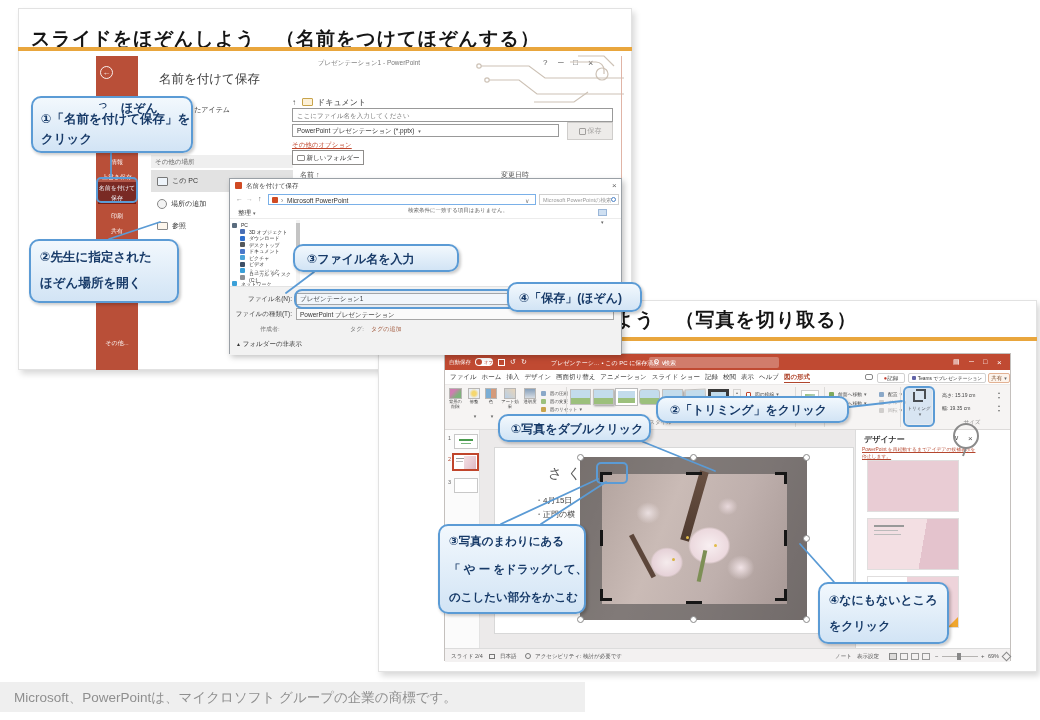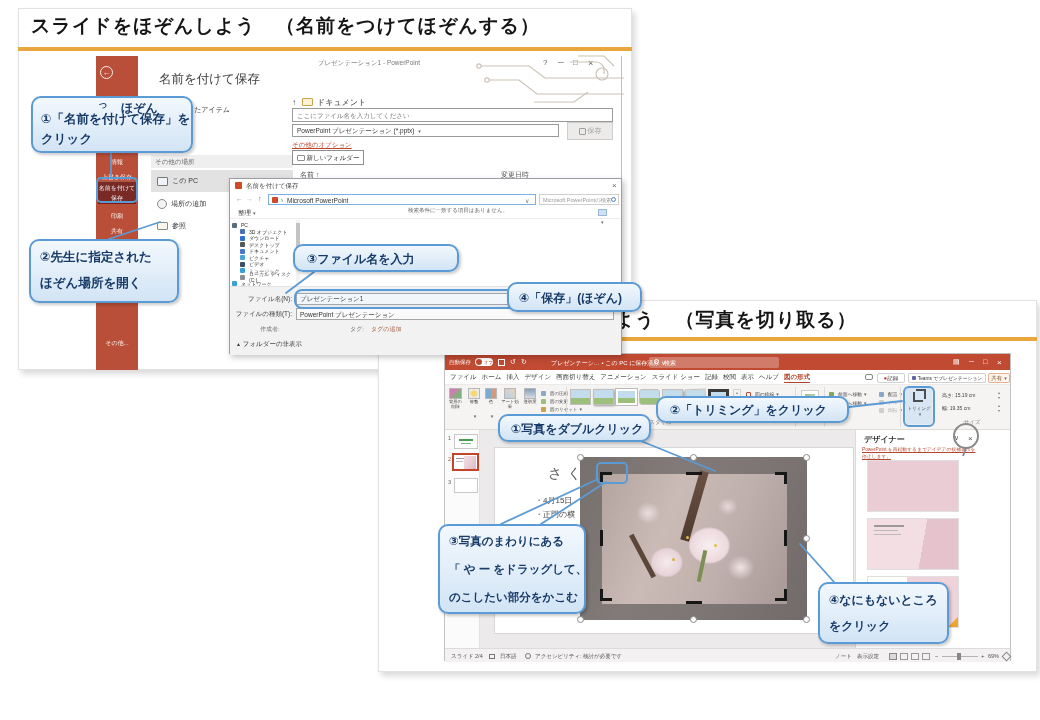--- a/index.html
+++ b/index.html
@@ -41,21 +41,21 @@
 .sep{position:absolute;width:1px;background:#dddbd9}
 .glabel{position:absolute;font-size:5.5px;color:#8a8a8a;text-align:center}
 input{font-family:inherit;outline:none}
 </style>
 </head>
 <body>
 
 <div id="stage">
 
 <div class="card" style="left:18px;top:8px;width:614px;height:362px">
-  <div class="ctitle" style="left:12px;top:4px">スライドをほぞんしよう　（名前をつけてほぞんする）</div>
+  <div class="ctitle" style="left:12px;top:17px">スライドをほぞんしよう　（名前をつけてほぞんする）</div>
   <div class="grule" style="top:38px"></div>
 
   <div class="abs" style="left:0;top:44px;width:612px;height:317px;overflow:hidden">
 
     <div class="t" style="left:250px;top:6px;width:200px;text-align:center;font-size:6.5px;color:#777">プレゼンテーション1 - PowerPoint</div>
     <div class="t" style="left:524px;top:5px;font-size:8px;color:#555">?</div>
     <div class="t" style="left:539px;top:5px;font-size:8px;color:#555">─</div>
     <div class="t" style="left:554px;top:5px;font-size:8px;color:#555">□</div>
     <div class="t" style="left:569px;top:5px;font-size:9px;color:#555">×</div>
 
@@ -511,14 +511,17 @@
     <div class="ln" style="left:9px;top:8px;font-size:12px">④なにもないところ</div>
     <div class="ln" style="left:9px;top:34px;font-size:12px">をクリック</div>
   </div>
   <div class="co" style="left:59px;top:223px;width:148px;height:90px">
     <div class="ln" style="left:9px;top:8px;font-size:11.5px">③写真のまわりにある</div>
     <div class="ln" style="left:9px;top:36px;font-size:11.5px">「 や ー をドラッグして、</div>
     <div class="ln" style="left:9px;top:64px;font-size:11.5px">のこしたい部分をかこむ</div>
   </div>
 </div>
 
-
+<div class="abs" style="left:0;top:682px;width:585px;height:30px;background:#efefef">
+  <div class="t" style="left:14px;top:7px;font-size:13.5px;color:#8f8f8f">Microsoft、PowerPointは、マイクロソフト グループの企業の商標です。</div>
 </div>
 
+</div>
+
 </body></html>

